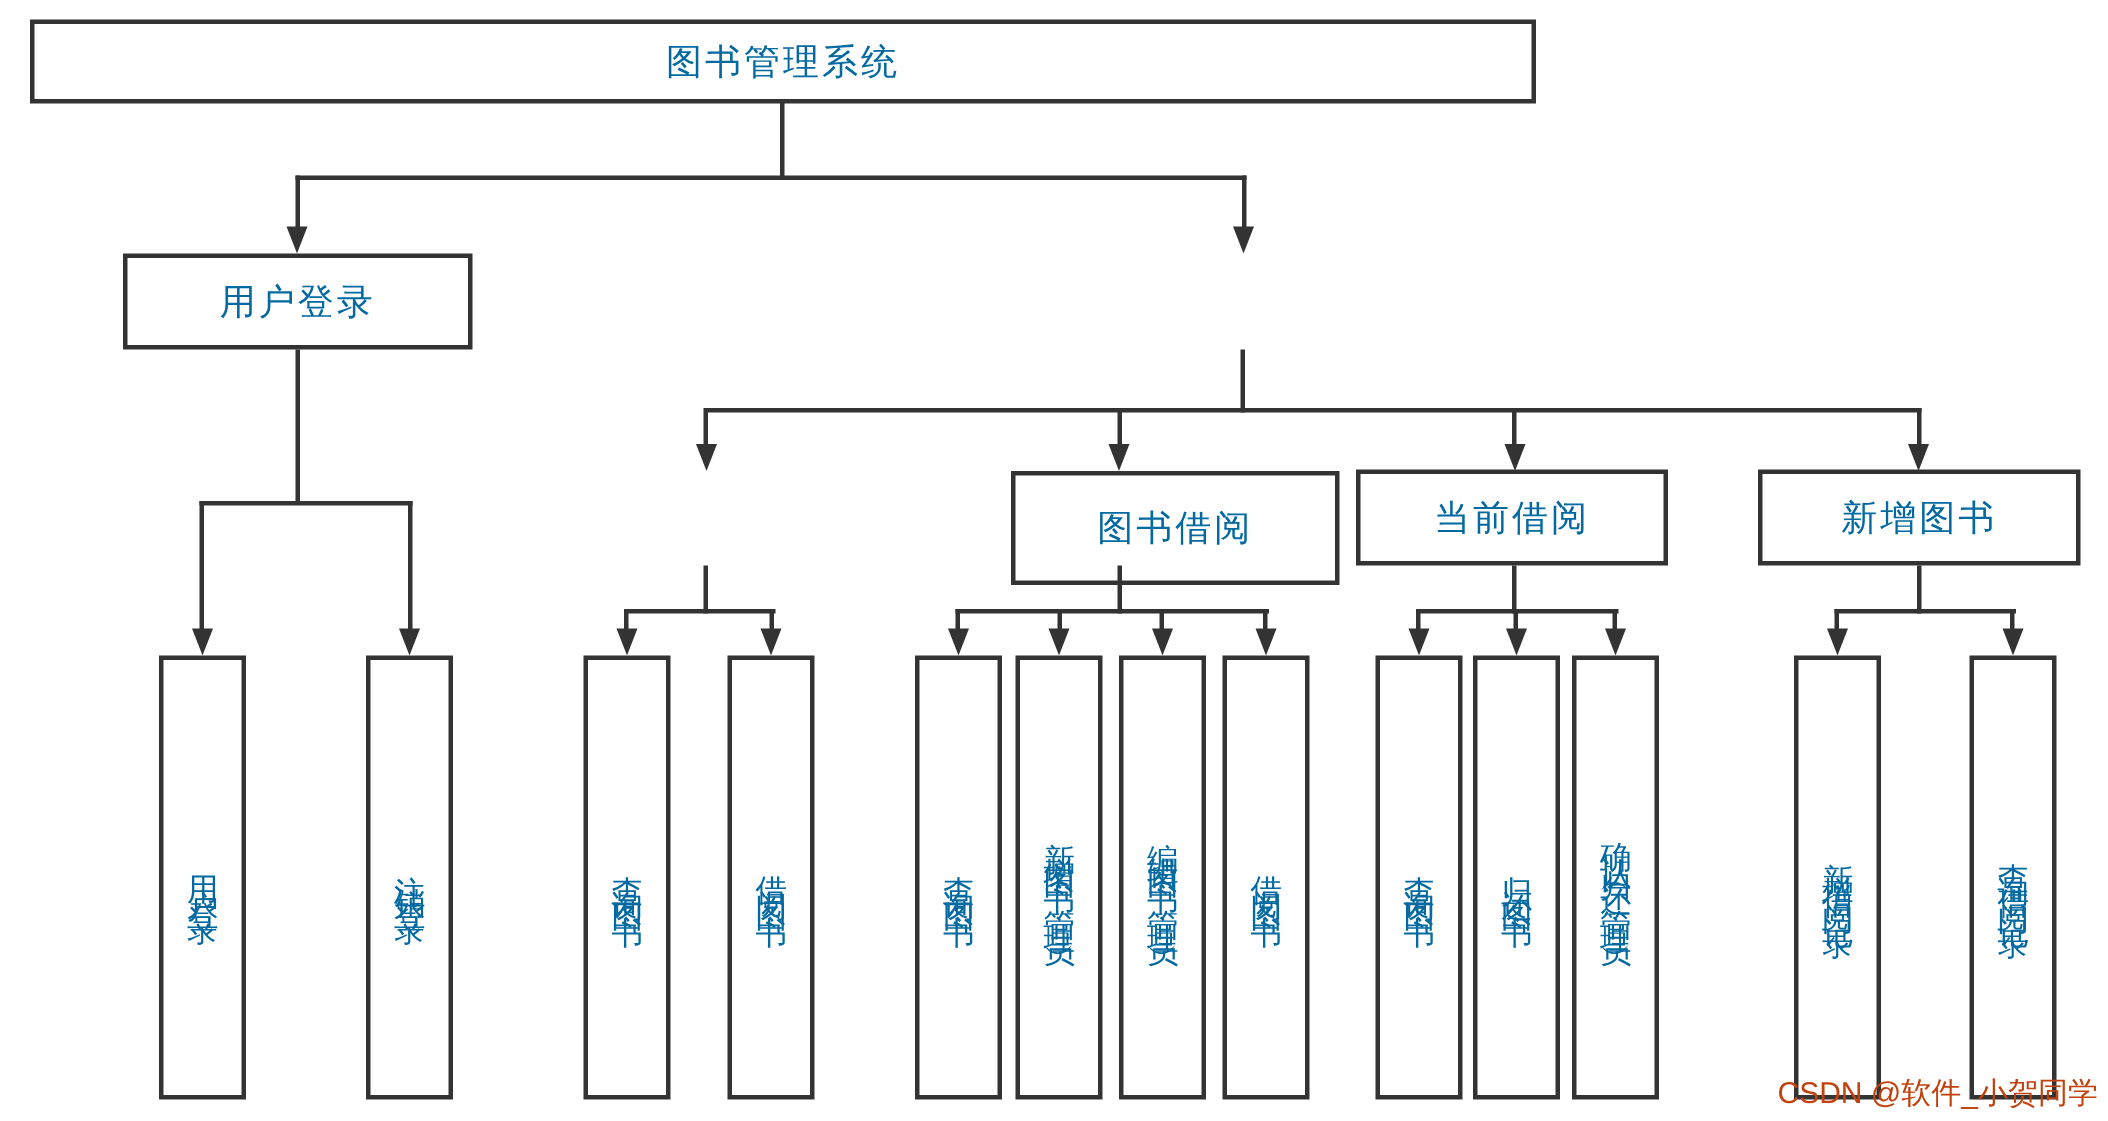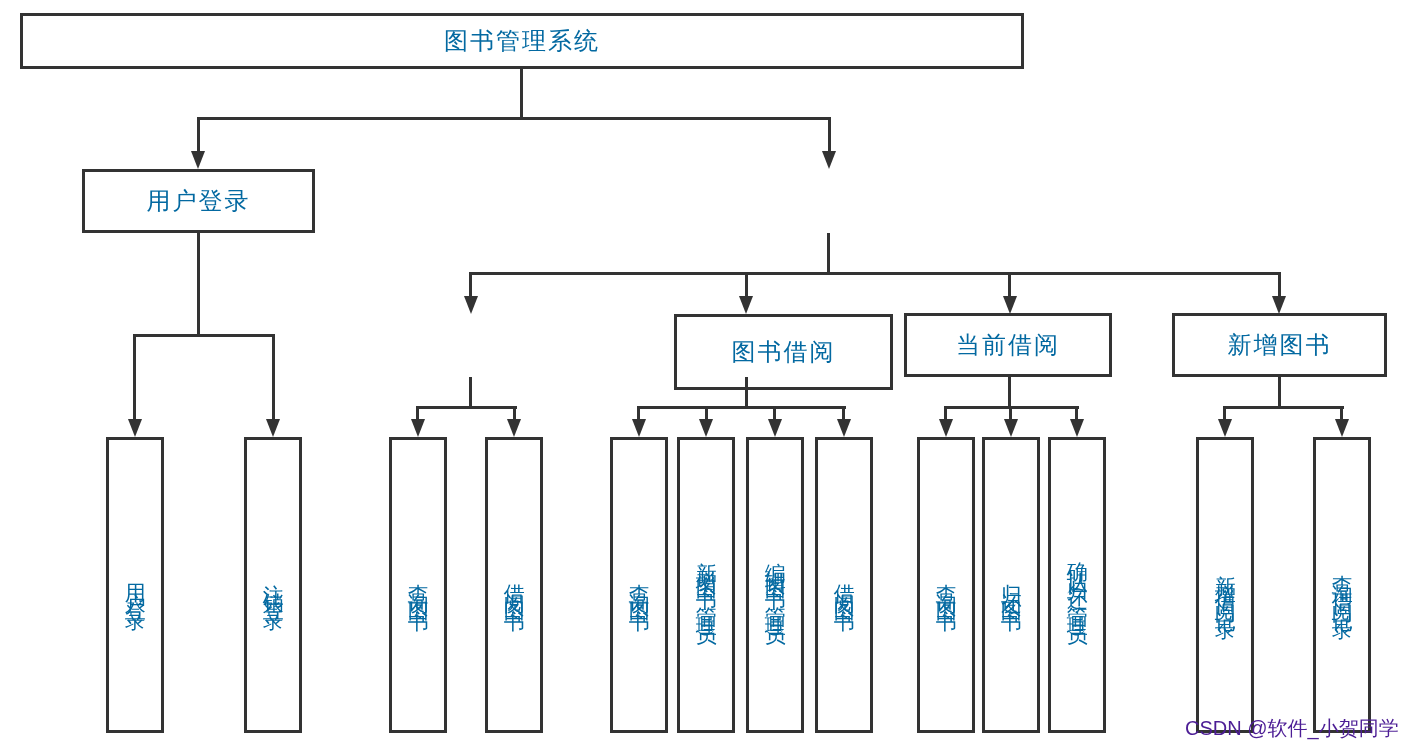--- a/index.html
+++ b/index.html
@@ -7,21 +7,21 @@
          font-family:"Liberation Sans",sans-serif;}
   .box{position:absolute;border:3px solid #333333;background:#ffffff;box-sizing:border-box;
        display:flex;align-items:center;justify-content:center;color:#0369a1;font-family:Liberation Serif, serif;}
   .hlabel{font-size:24px;letter-spacing:2px;white-space:nowrap;}
   .vlabel{writing-mode:vertical-rl;text-orientation:mixed;font-size:21px;letter-spacing:9px;
           line-height:1.25;white-space:nowrap;}
   .vl{position:absolute;width:3px;background:#333333;}
   .hl{position:absolute;height:3px;background:#333333;}
   .arr{position:absolute;width:0;height:0;border-left:7px solid transparent;
        border-right:7px solid transparent;border-top:18px solid #333333;}
-  .watermark{position:absolute;left:1185px;top:715px;font-size:20px;color:#4c1d95;
+  .watermark{position:absolute;left:1185px;top:715px;font-size:20px;color:#c2410c;
              white-space:nowrap;z-index:5;}
 </style>
 </head>
 <body>
 
 <div id="stage">
 
   <div class="box" style="left:20px;top:13px;width:1004px;height:56px">
     <span class="hlabel">图书管理系统</span>
   </div>

